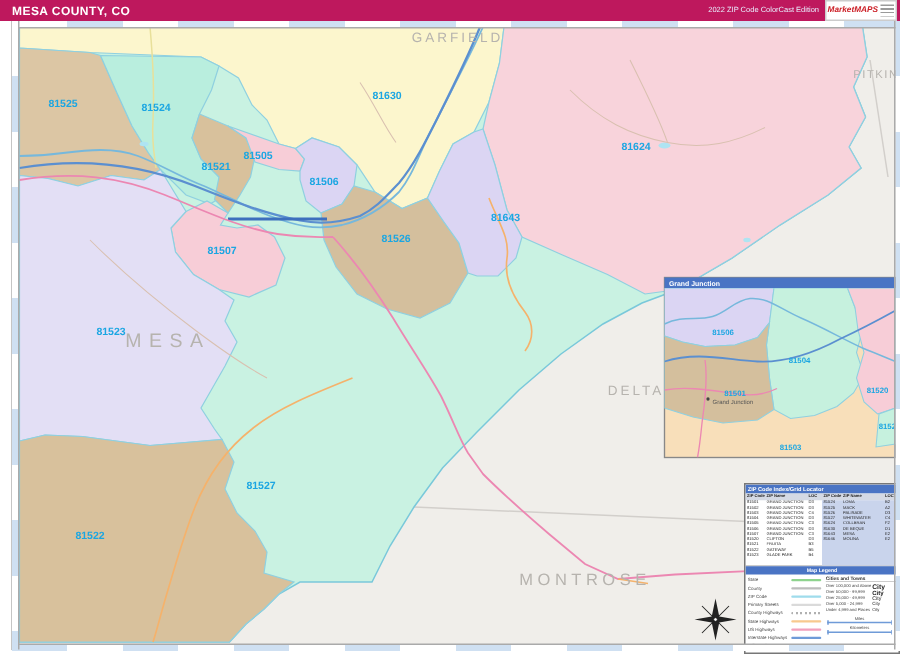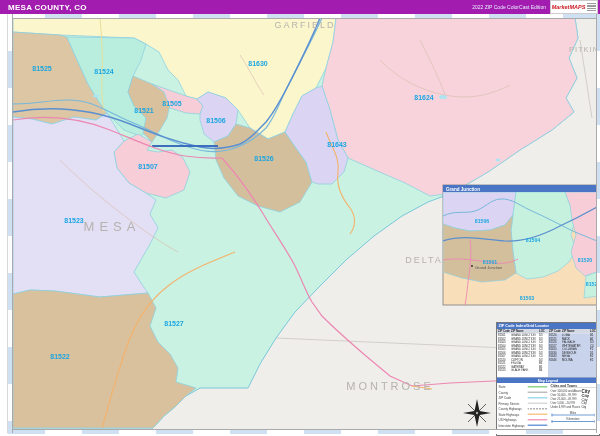--- a/index.html
+++ b/index.html
@@ -1,18 +1,18 @@
 <!DOCTYPE html>
 <html><head>
 <meta charset="utf-8">
 <style>
   html,body{margin:0;padding:0;}
   body{width:600px;height:436px;position:relative;font-family:"Liberation Sans",sans-serif;background:#ffffff;overflow:hidden;}
   
-  .topbar{position:absolute;left:0;top:0;width:600px;height:14px;background:#a21caf;z-index:30;display:flex;align-items:center;}
+  .topbar{position:absolute;left:0;top:0;width:600px;height:14px;background:#be185d;z-index:30;display:flex;align-items:center;}
   .tb-title{color:#fff;font-weight:bold;font-size:8px;margin-left:8px;letter-spacing:.3px;}
   .tb-edition{color:#e8efff;font-size:5px;margin-left:auto;margin-right:4px;white-space:nowrap;}
   .tb-logo{width:46px;height:12px;background:#fff;border:0.5px solid #ccc;margin-right:2px;display:flex;align-items:center;justify-content:center;gap:2px;}
   .logo-text{color:#cc2027;font-size:5.5px;font-weight:bold;font-style:italic;}
   .logo-lines{display:inline-block;width:9px;height:8px;background:repeating-linear-gradient(180deg,#9a9a9a 0 1px,transparent 1px 2.5px);}
   
   .ruler{position:absolute;z-index:25;background:#fff;}
   .ruler-top{left:8px;width:592px;top:14px;height:4px;background:repeating-linear-gradient(90deg,#ffffff 0 37px,#cfe0f2 37px 74px);border-bottom:0.5px solid #aaa;}
   .ruler-bottom{left:8px;width:592px;top:429px;height:4px;background:repeating-linear-gradient(90deg,#cfe0f2 0 37px,#ffffff 37px 74px);border-top:0.5px solid #aaa;}
   .ruler-left{left:8px;top:14px;width:4px;height:419px;background:repeating-linear-gradient(180deg,#ffffff 0 37px,#cfe0f2 37px 74px);border-right:0.5px solid #aaa;}

